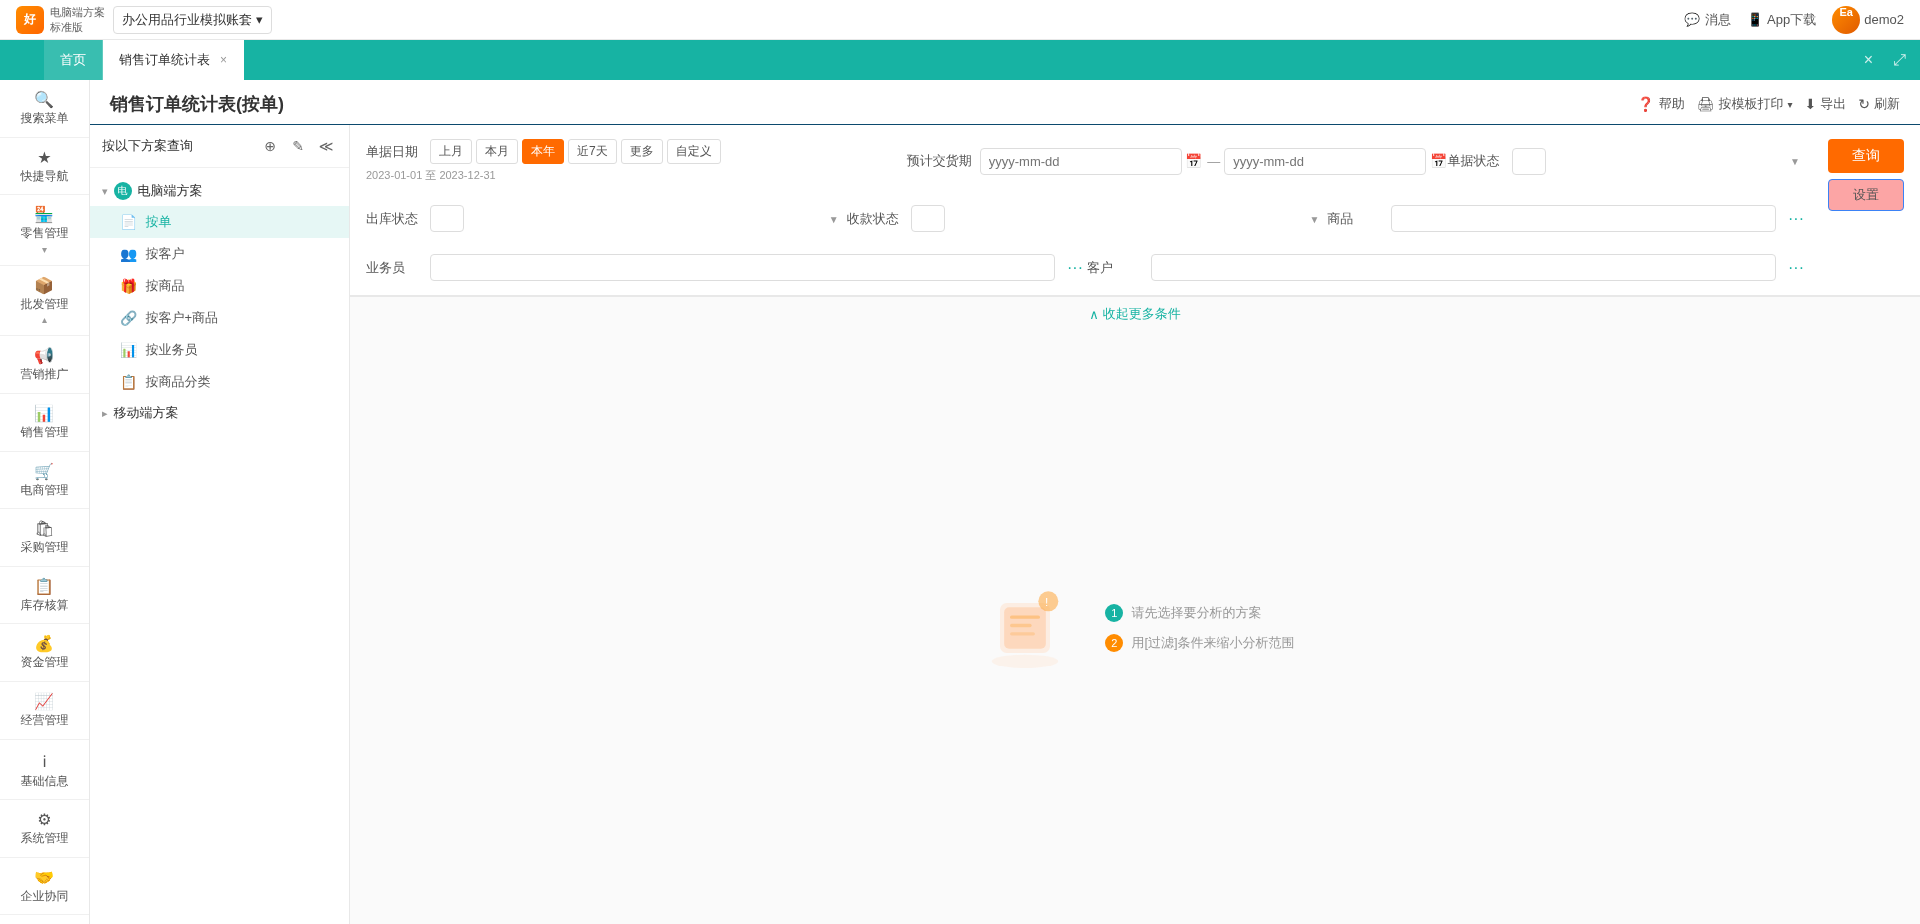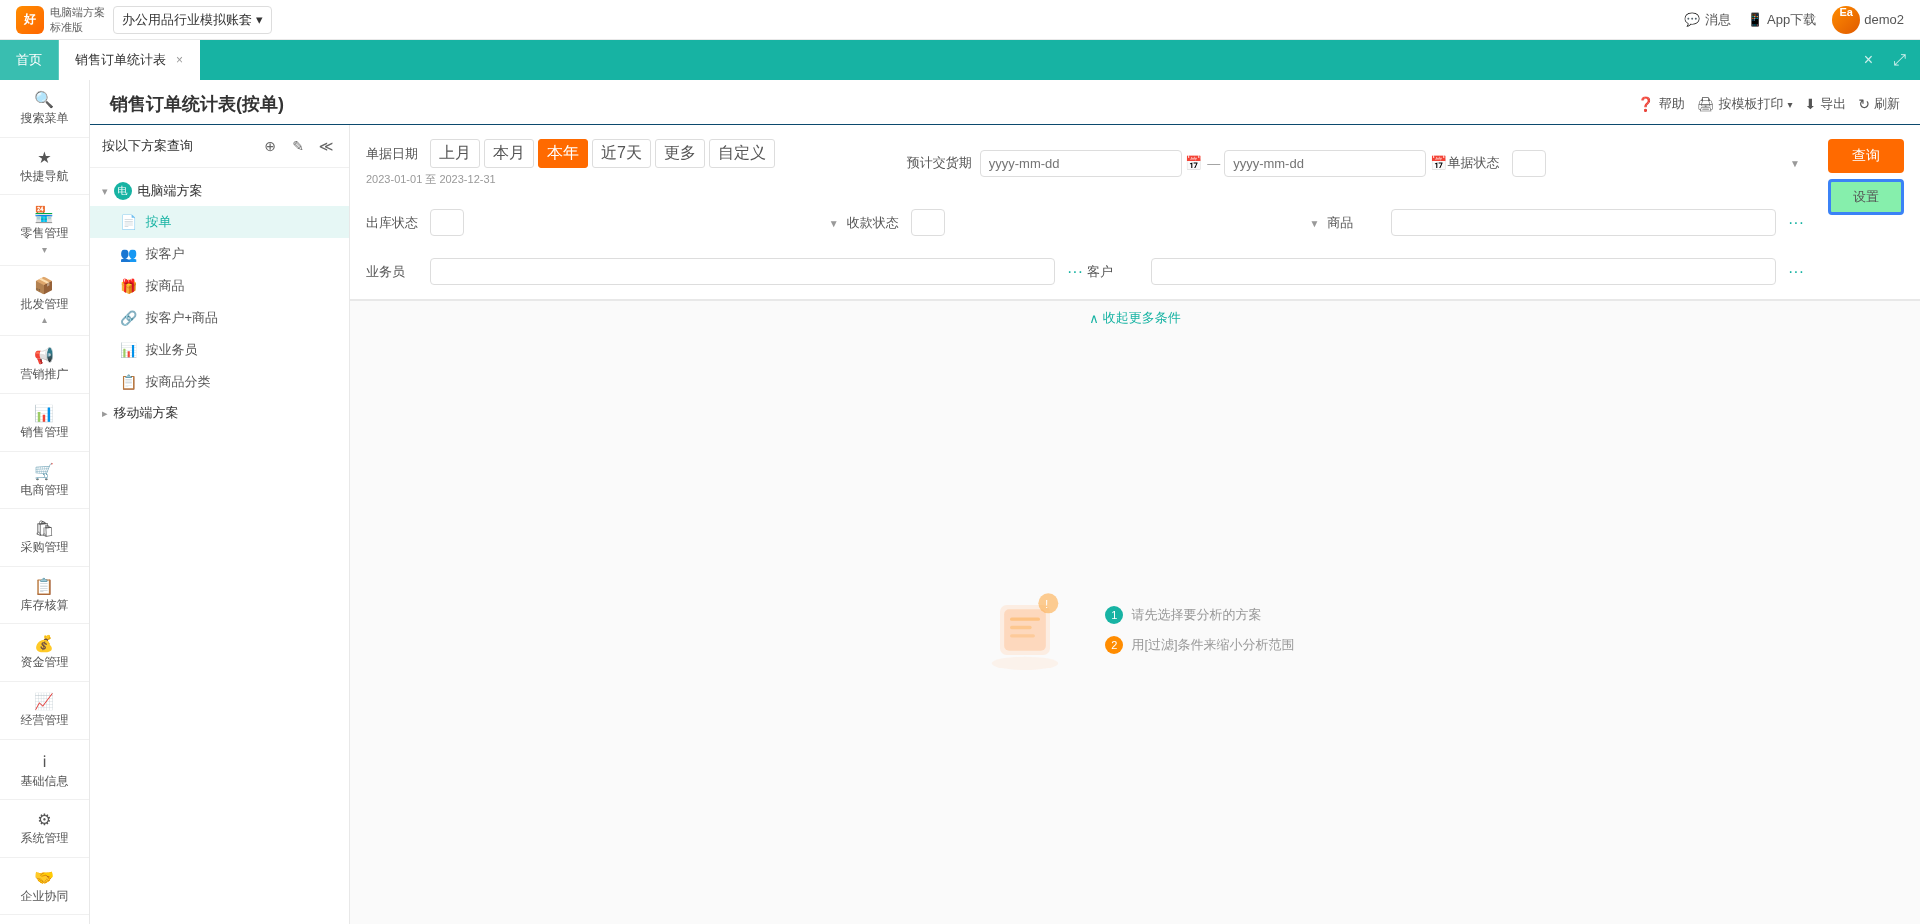--- a/index.html
+++ b/index.html
@@ -95,20 +95,21 @@
       padding: 0 16px;
       cursor: pointer;
       font-size: 13px;
       color: rgba(255,255,255,0.85);
       gap: 6px;
       border-right: 1px solid rgba(255,255,255,0.2);
     }
     .tab-item.home {
       background: rgba(255,255,255,0.15);
       color: white;
+      margin-left: 44px;
     }
     .tab-item.active {
       background: #fff;
       color: #333;
       font-weight: 500;
     }
     .tab-close {
       font-size: 12px;
       color: #999;
       cursor: pointer;
@@ -340,21 +341,21 @@
     .filter-date-group {
       display: flex;
       align-items: center;
       gap: 4px;
     }
     .date-btn {
       padding: 3px 8px;
       border: 1px solid #ddd;
       border-radius: 3px;
       cursor: pointer;
-      font-size: 16px;
+      font-size: 12px;
       color: #555;
       background: #fff;
     }
     .date-btn.active {
       background: #ff6a00;
       color: white;
       border-color: #ff6a00;
     }
     .date-range-text {
       font-size: 11px;
@@ -491,23 +492,23 @@
       background: #ff6a00;
       color: white;
       border: none;
       padding: 8px 24px;
       border-radius: 4px;
       cursor: pointer;
       font-size: 14px;
       font-weight: 500;
     }
     .settings-btn {
-      background: #86efac;
+      background: #fca5a5;
       color: #555;
-      border: 3px solid #3b82f6;
+      border: 1px solid #3b82f6;
       padding: 6px 16px;
       border-radius: 4px;
       cursor: pointer;
       font-size: 13px;
     }
     .filter-actions-col {
       display: flex;
       flex-direction: column;
       gap: 6px;
       flex-shrink: 0;

